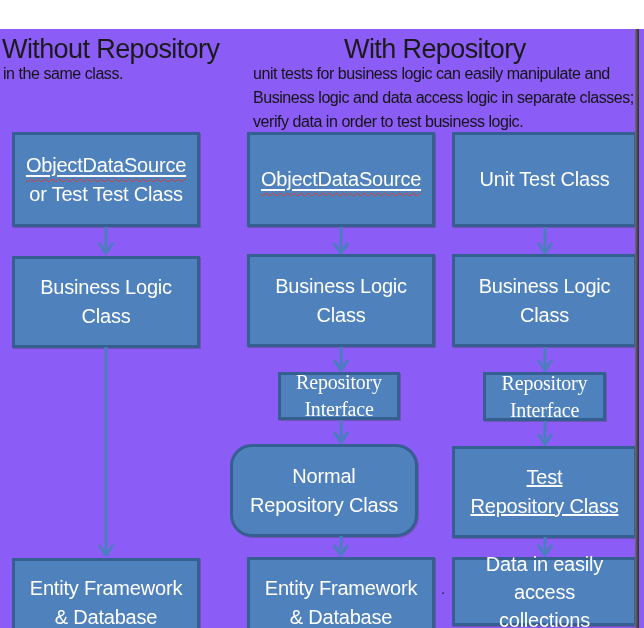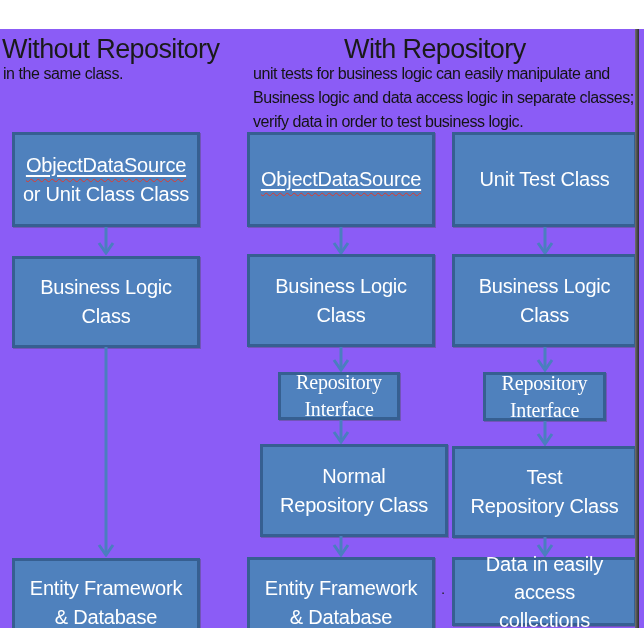--- a/index.html
+++ b/index.html
@@ -52,21 +52,21 @@
     <span class="dline">in the same class.</span>
   </div>
   <div class="desc" style="left:253px;top:33px;">
     <span class="dline">unit tests for business logic can easily manipulate and</span>
     <span class="dline">Business logic and data access logic in separate classes;</span>
     <span class="dline">verify data in order to test business logic.</span>
   </div>
 
   <div class="box" style="left:12px;top:103px;width:188px;height:95px;">
     <div class="line"><span class="squiggle"><span class="wlink">ObjectDataSource</span></span></div>
-    <div class="line">or Unit Class Class</div>
+    <div class="line">or Test Test Class</div>
   </div>
 
   <svg class="arrow" style="left:96px;top:198px;" width="20" height="28" viewBox="0 0 20 28">
     <line x1="10" y1="0" x2="10" y2="24" stroke="#4a7ebf" stroke-width="3"></line>
     <polyline points="3,16 10,26 17,16" fill="none" stroke="#4a7ebf" stroke-width="3"></polyline>
   </svg>
 
   <div class="box" style="left:12px;top:227px;width:188px;height:92px;">
     <div class="line">Business Logic</div>
     <div class="line">Class</div>
@@ -104,21 +104,21 @@
   <div class="box small" style="left:278px;top:343px;width:122px;height:48px;">
     <div class="line">Repository</div>
     <div class="line">Interface</div>
   </div>
 
   <svg class="arrow" style="left:331px;top:391px;" width="20" height="24" viewBox="0 0 20 24">
     <line x1="10" y1="0" x2="10" y2="20" stroke="#4a7ebf" stroke-width="3"></line>
     <polyline points="3,12 10,22 17,12" fill="none" stroke="#4a7ebf" stroke-width="3"></polyline>
   </svg>
 
-  <div class="box" style="left:260px;top:415px;width:188px;height:93px;">
+  <div class="box" style="left:230px;top:415px;width:188px;height:93px;border-radius:22px;">
     <div class="line">Normal</div>
     <div class="line">Repository Class</div>
   </div>
 
   <svg class="arrow" style="left:331px;top:507px;" width="20" height="21" viewBox="0 0 20 21">
     <line x1="10" y1="0" x2="10" y2="17" stroke="#4a7ebf" stroke-width="3"></line>
     <polyline points="3,9 10,19 17,9" fill="none" stroke="#4a7ebf" stroke-width="3"></polyline>
   </svg>
 
   <div class="box" style="left:247px;top:528px;width:188px;height:91px;">
@@ -148,21 +148,21 @@
   <div class="box small" style="left:483px;top:343px;width:123px;height:49px;">
     <div class="line">Repository</div>
     <div class="line">Interface</div>
   </div>
 
   <svg class="arrow" style="left:535px;top:392px;" width="20" height="25" viewBox="0 0 20 25">
     <line x1="10" y1="0" x2="10" y2="21" stroke="#4a7ebf" stroke-width="3"></line>
     <polyline points="3,13 10,23 17,13" fill="none" stroke="#4a7ebf" stroke-width="3"></polyline>
   </svg>
 
-  <div class="box" style="left:452px;top:417px;width:185px;height:92px;">
+  <div class="box" style="left:452px;top:417px;width:185px;height:92px;text-decoration:underline;">
     <div class="line">Test</div>
     <div class="line">Repository Class</div>
   </div>
 
   <svg class="arrow" style="left:535px;top:508px;" width="20" height="20" viewBox="0 0 20 20">
     <line x1="10" y1="0" x2="10" y2="16" stroke="#4a7ebf" stroke-width="3"></line>
     <polyline points="3,8 10,18 17,8" fill="none" stroke="#4a7ebf" stroke-width="3"></polyline>
   </svg>
 
   <div class="box" style="left:452px;top:528px;width:185px;height:69px;line-height:28px;">

